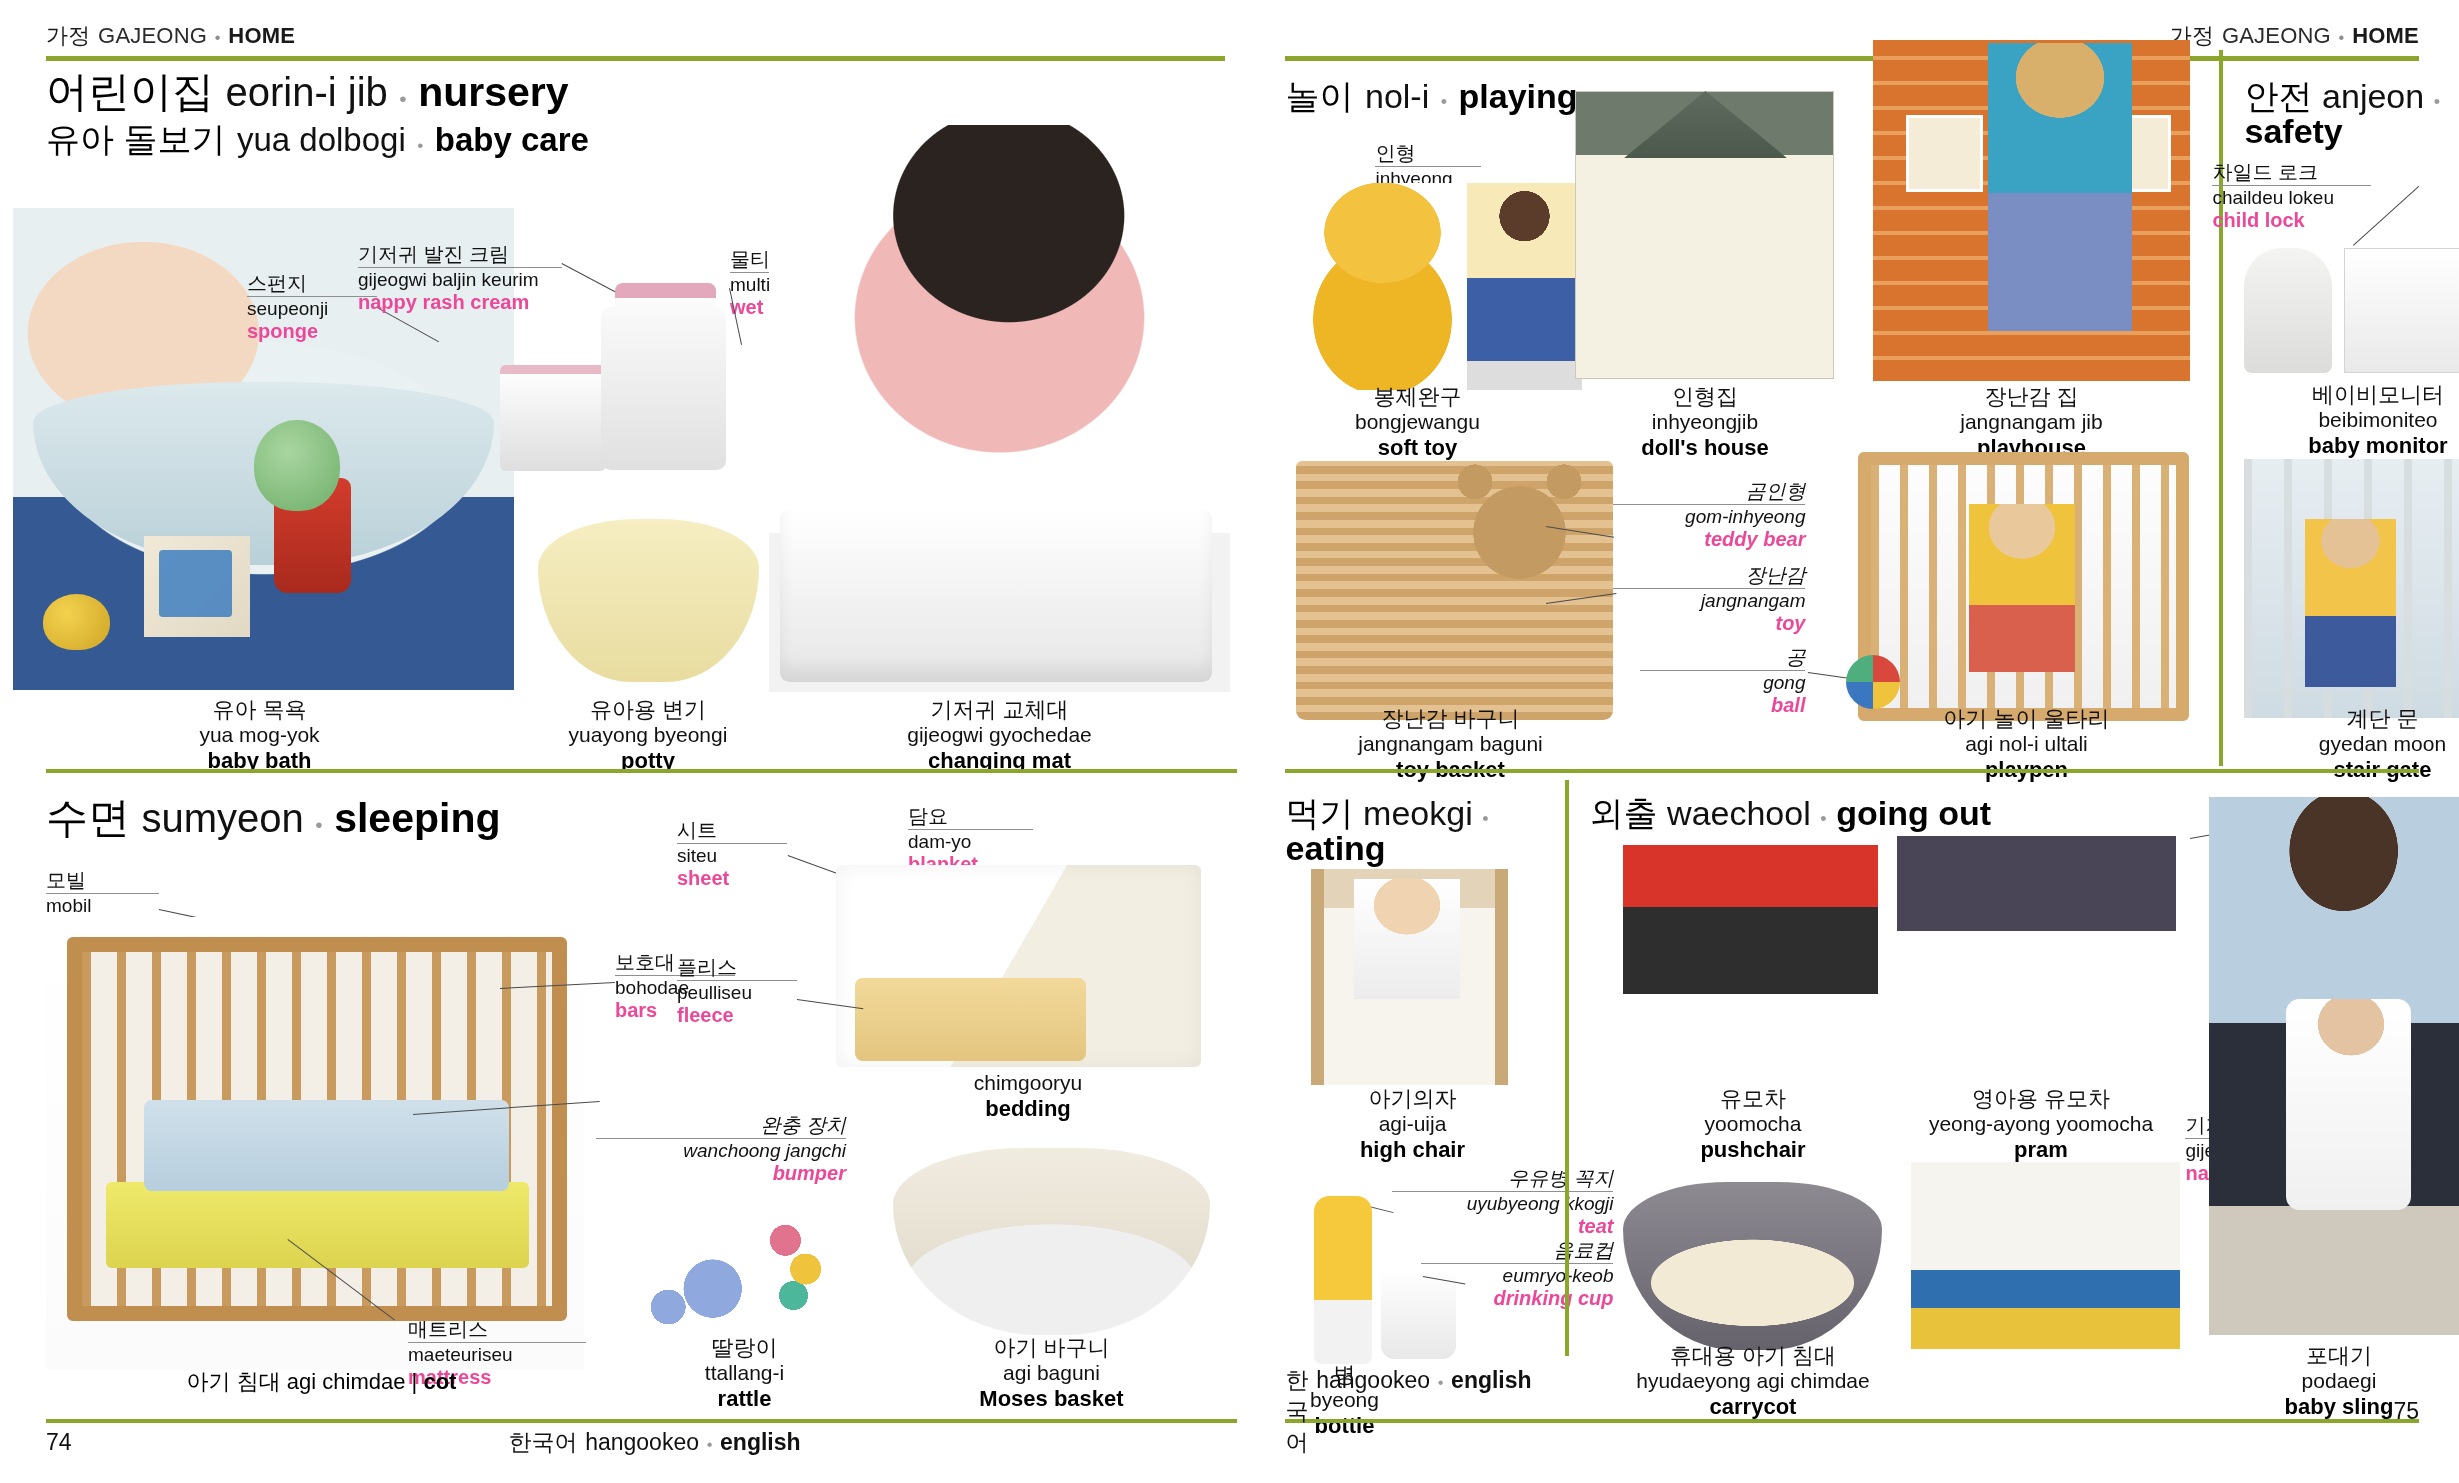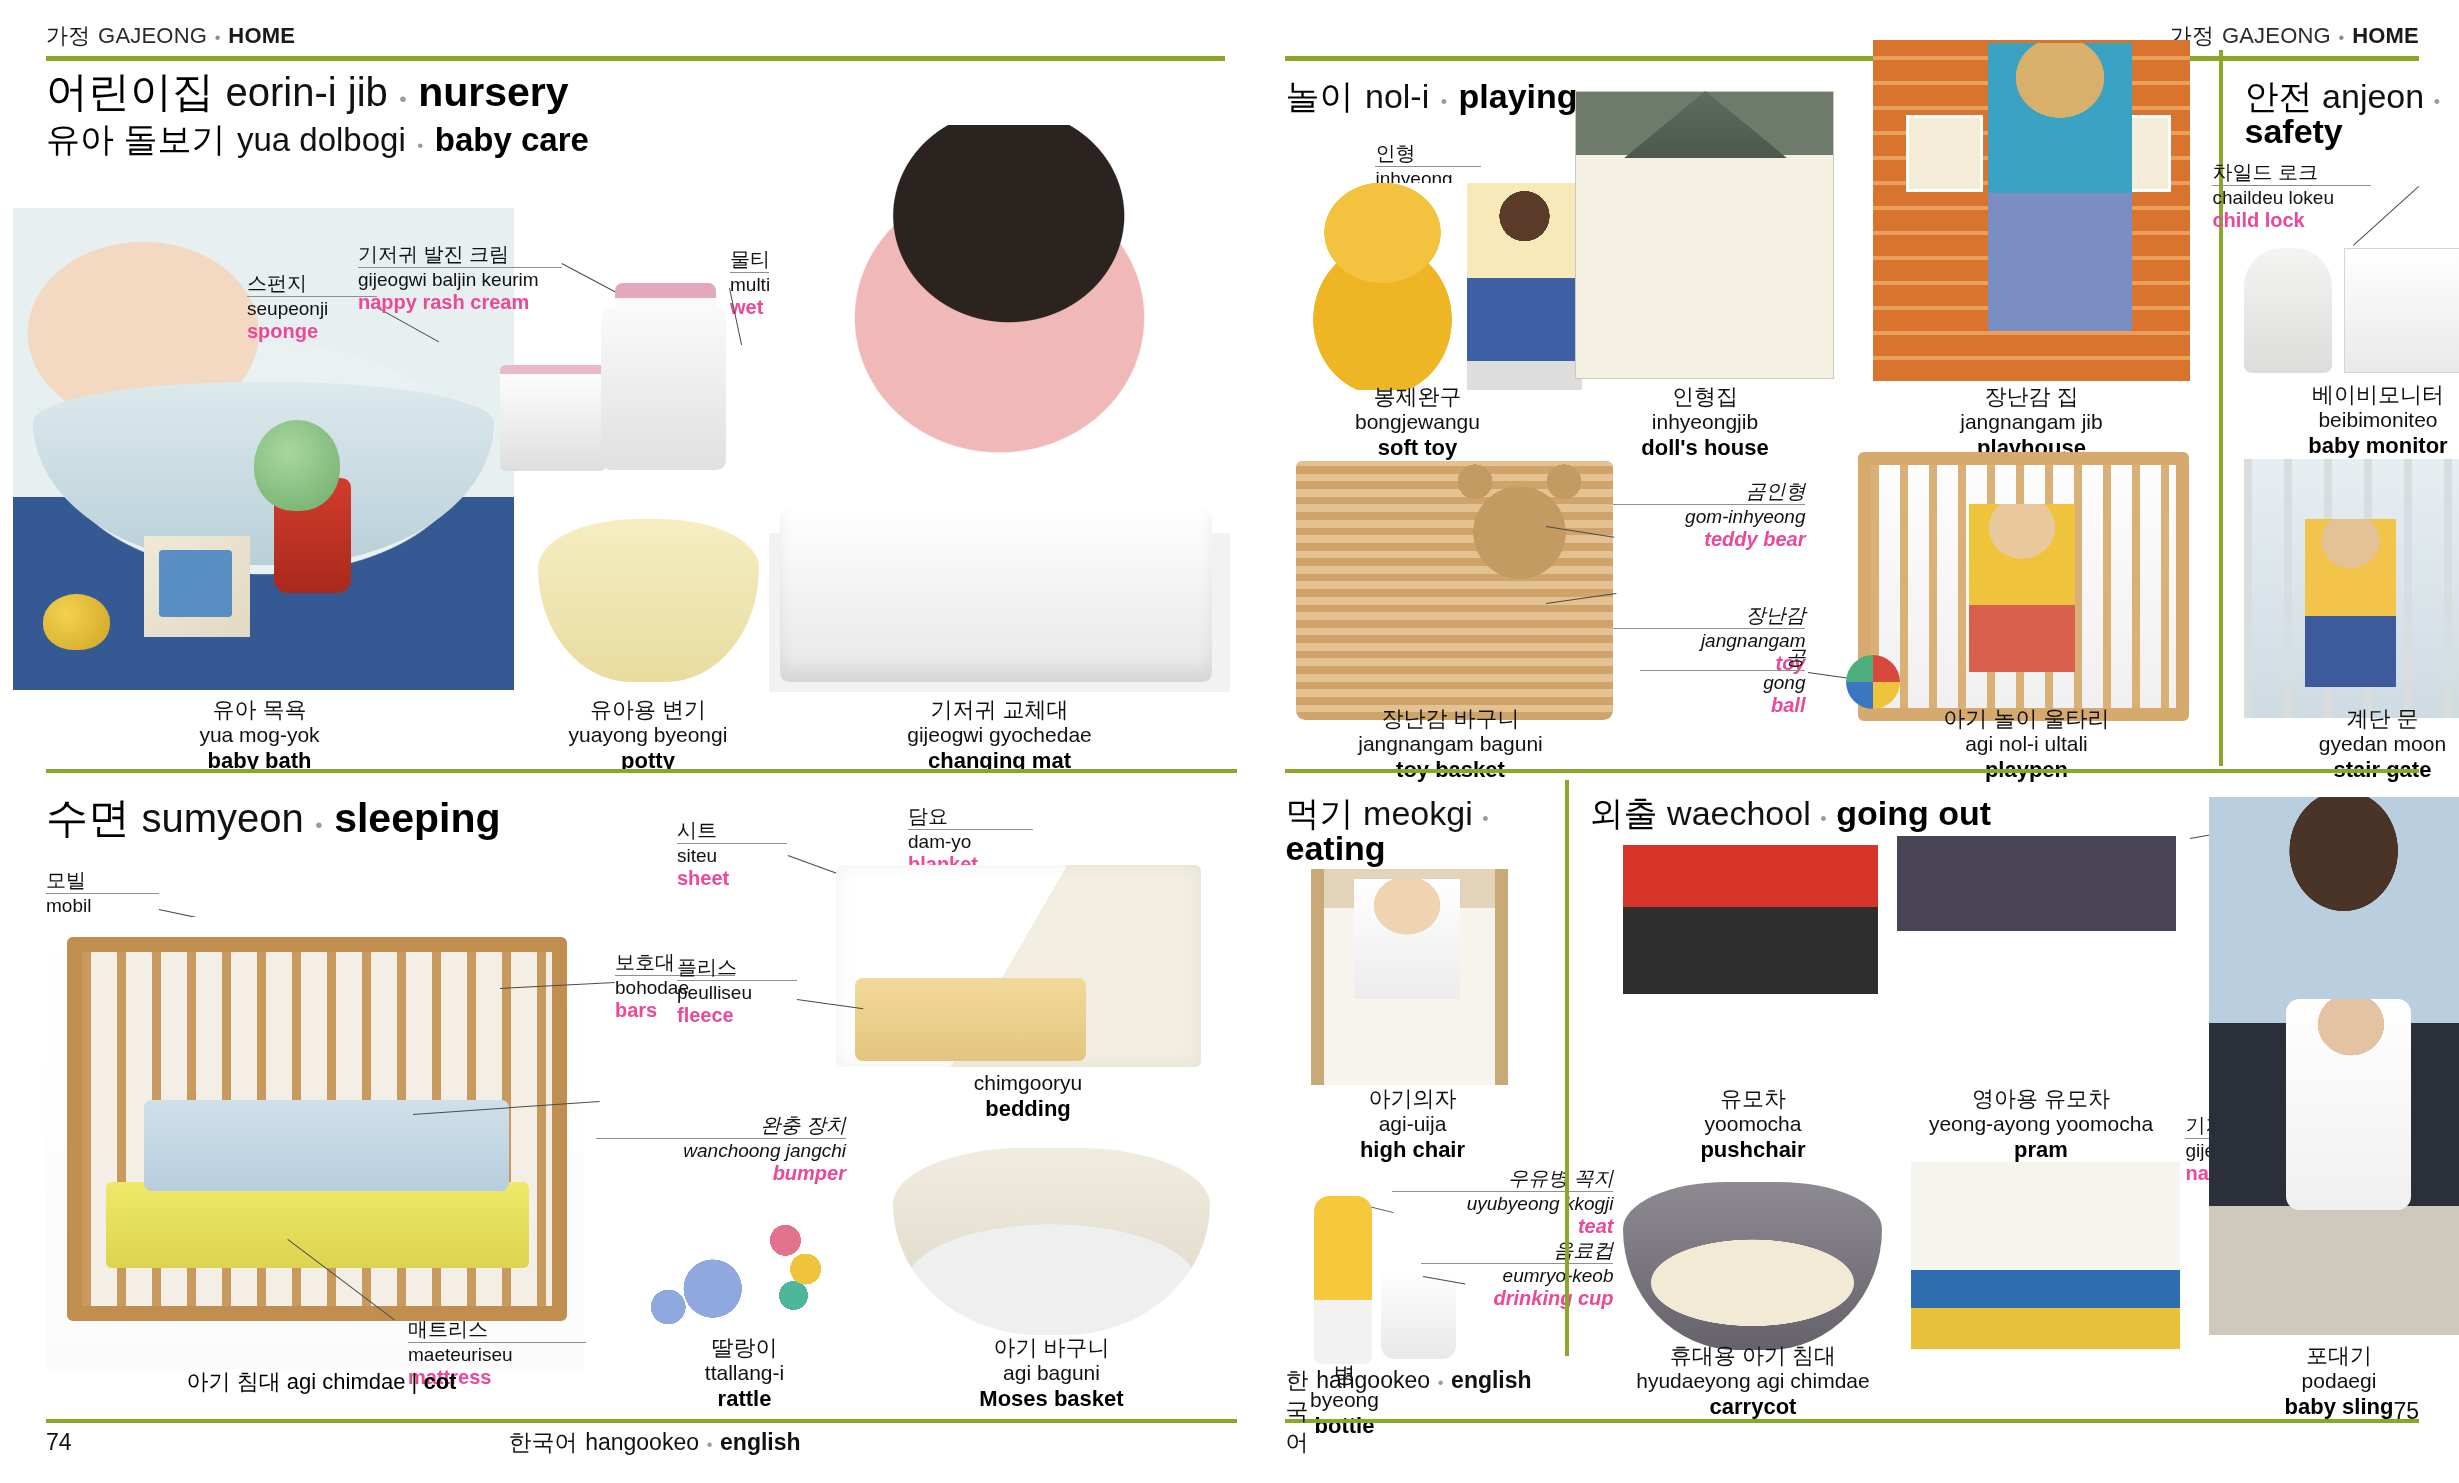--- a/index.html
+++ b/index.html
@@ -401,21 +401,21 @@
       <span class="en">toy basket</span>
     </div>
 
     <div class="callout ralign" style="position:absolute; left:355px; top:480px; width:192px;">
       <span class="kr">곰인형</span>
       <span class="rom">gom-inhyeong</span>
       <span class="en">teddy bear</span>
     </div>
     <div class="lead" style="left:288px; top:526px; width:69px; transform:rotate(9deg);"></div>
 
-    <div class="callout ralign" style="position:absolute; left:355px; top:604px; width:192px;">
+    <div class="callout ralign" style="position:absolute; left:355px; top:564px; width:192px;">
       <span class="kr">장난감</span>
       <span class="rom">jangnangam</span>
       <span class="en">toy</span>
     </div>
     <div class="lead" style="left:288px; top:603px; width:71px; transform:rotate(-8deg);"></div>
 
     <div class="callout ralign" style="position:absolute; left:382px; top:646px; width:165px;">
       <span class="kr">공</span>
       <span class="rom">gong</span>
       <span class="en">ball</span>

